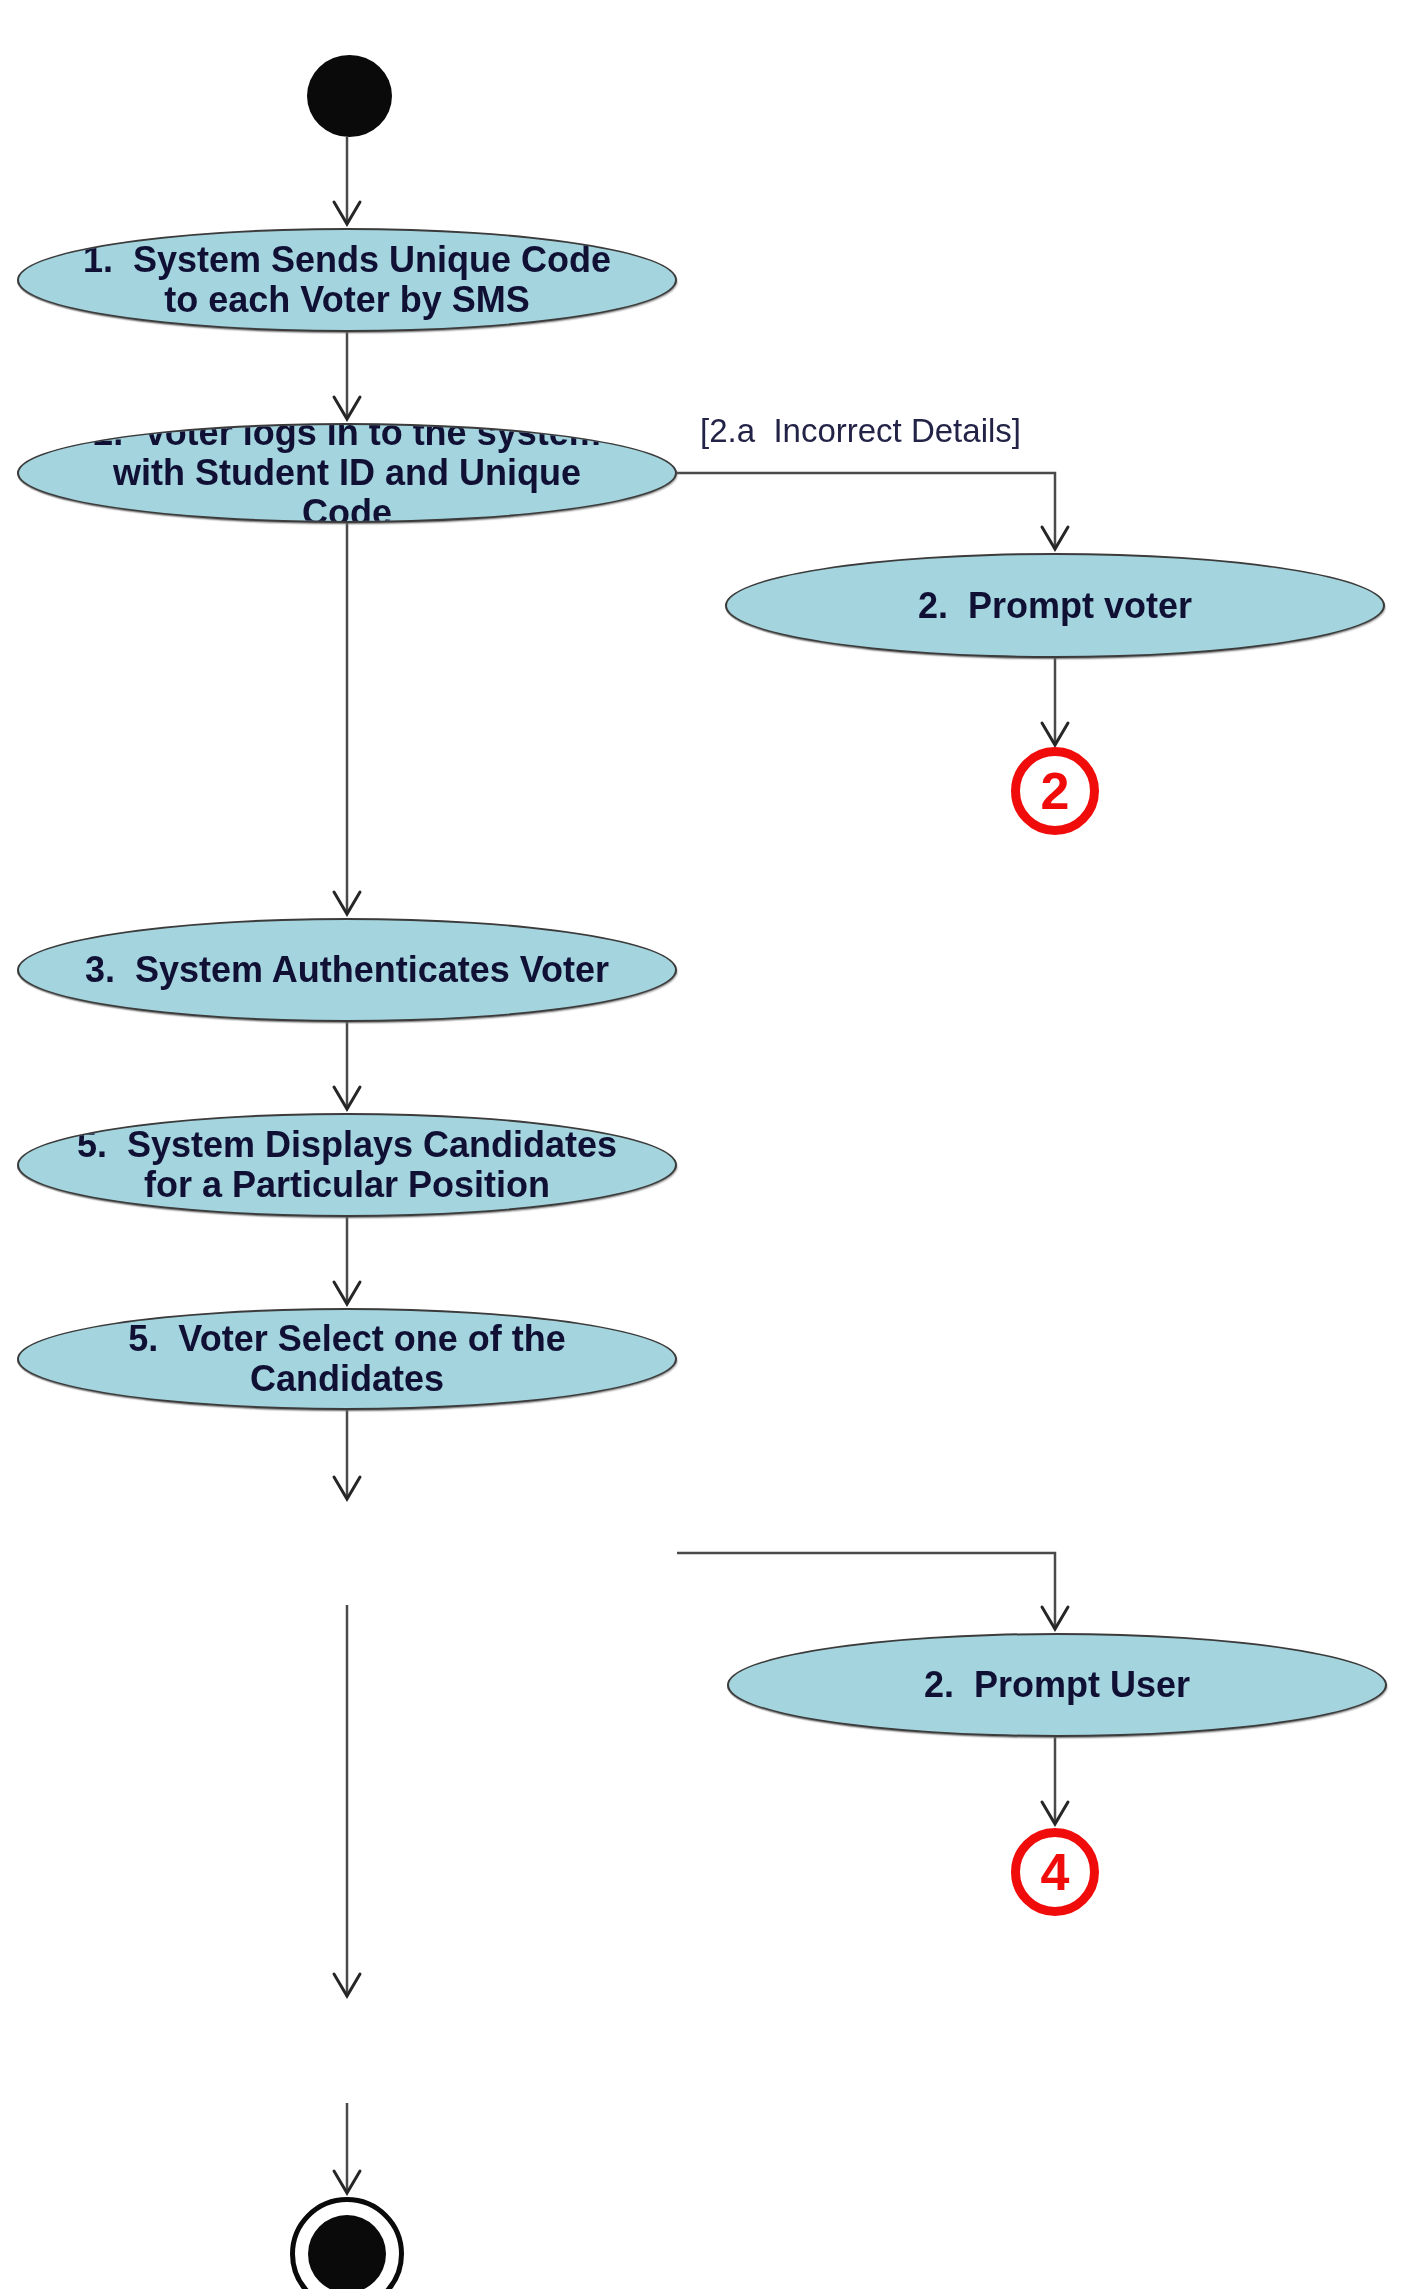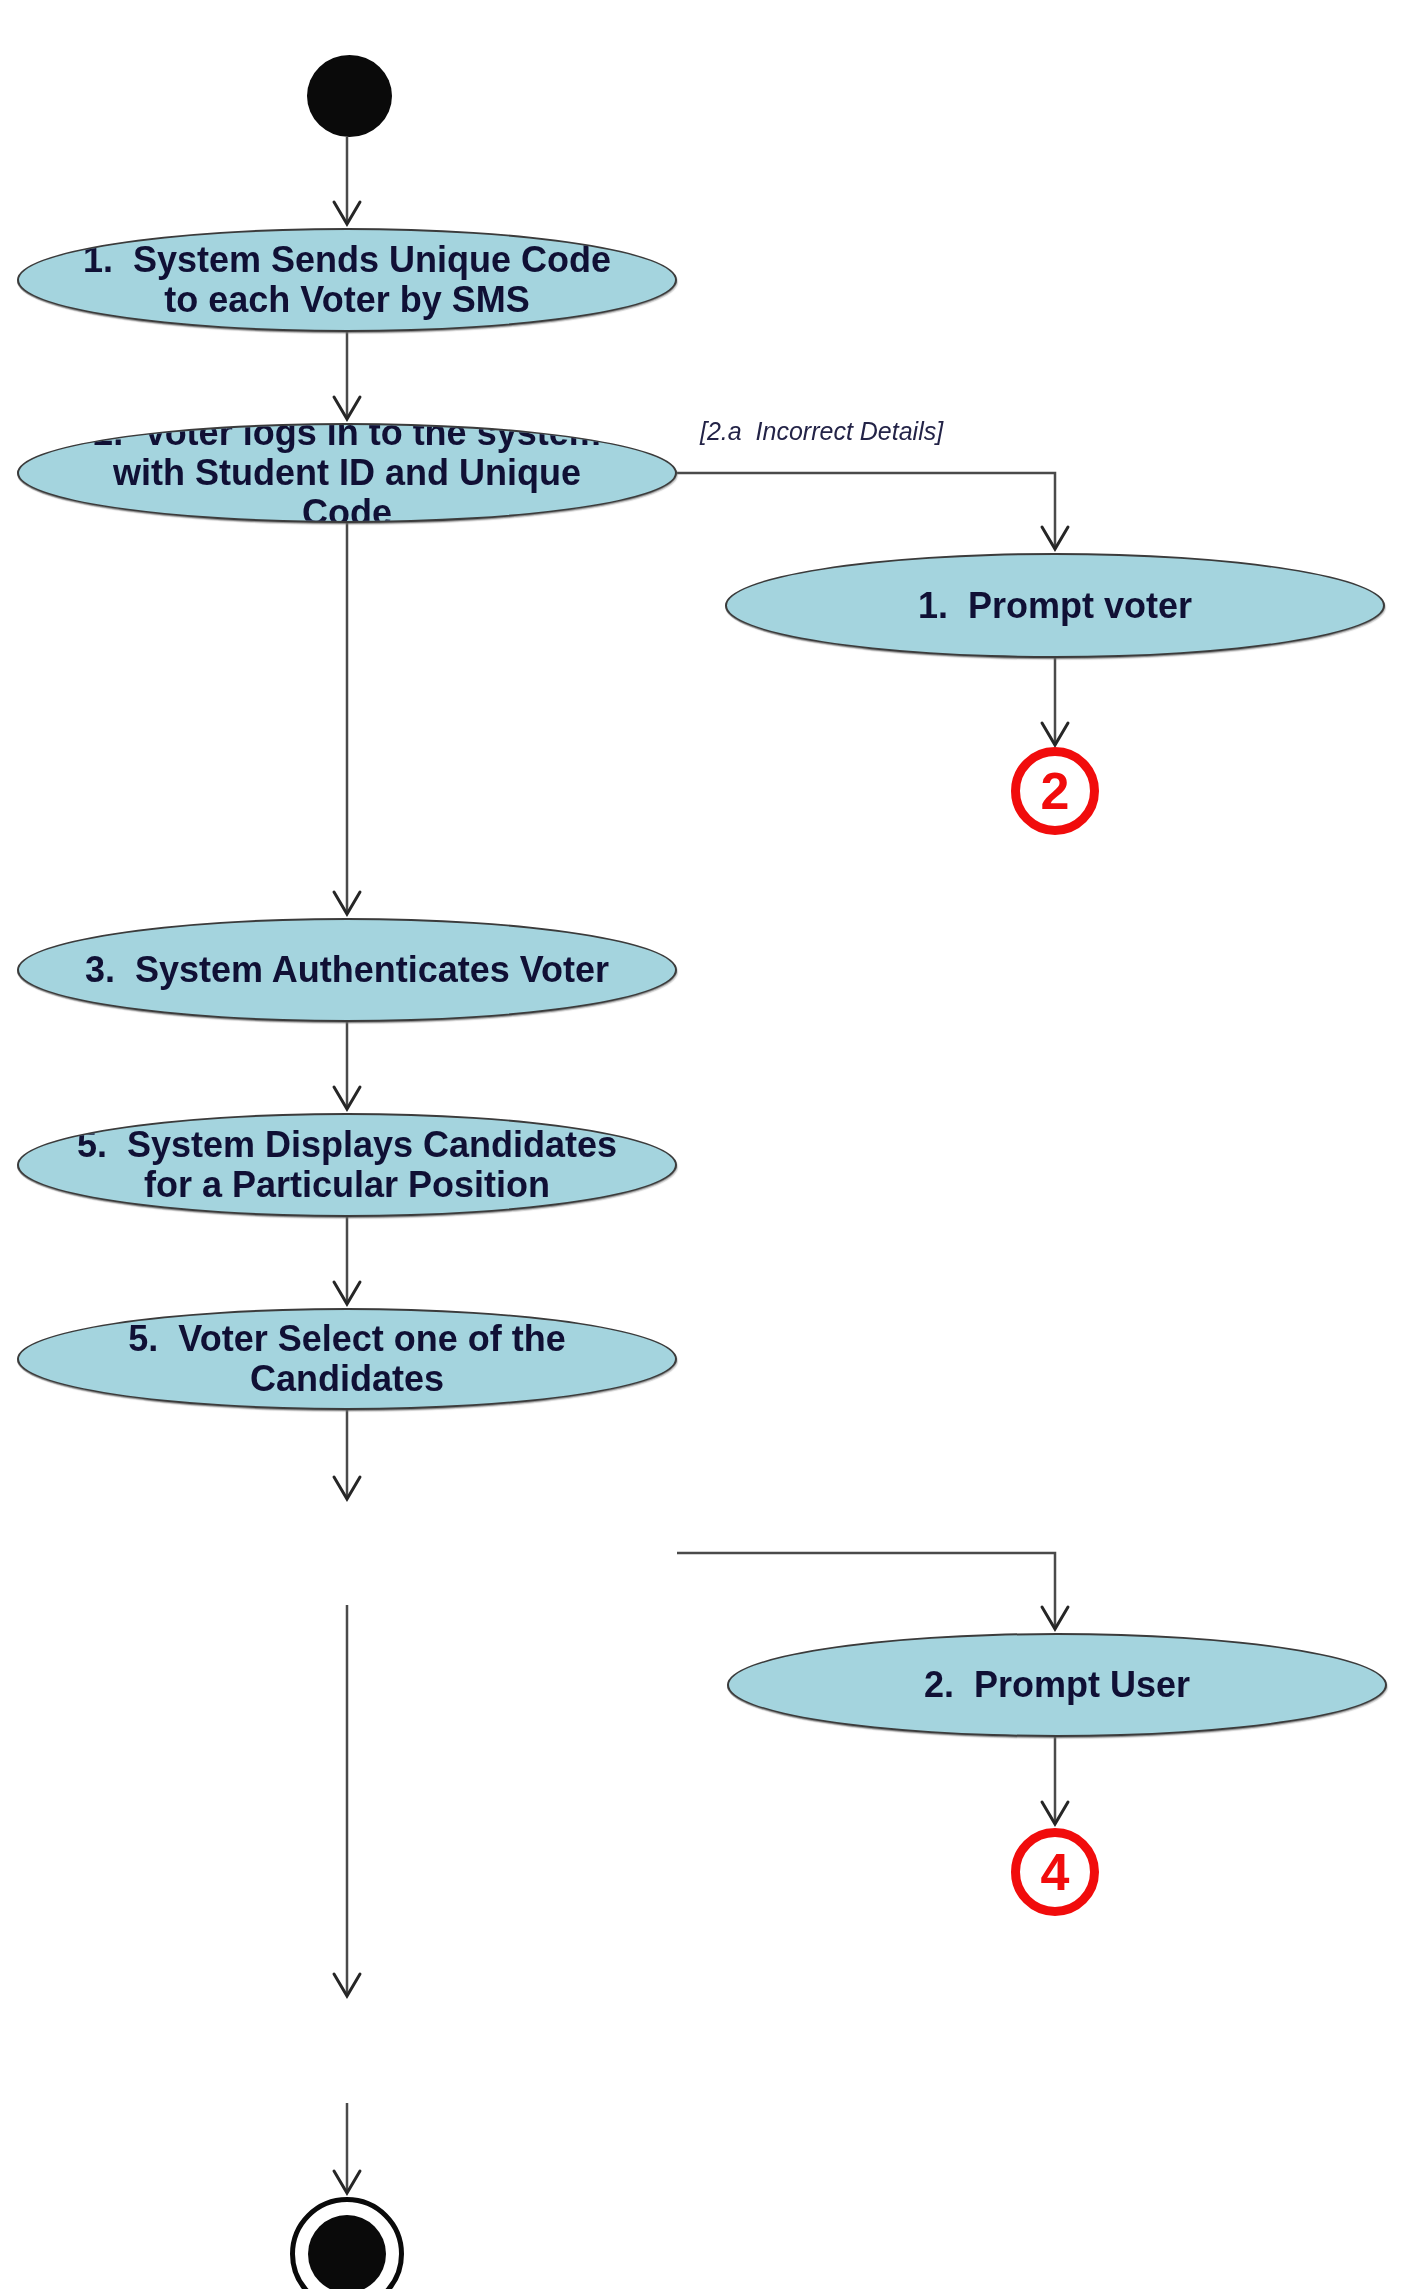--- a/index.html
+++ b/index.html
@@ -34,24 +34,23 @@
     overflow:hidden;
     box-shadow:0 1px 0 rgba(90,90,90,.55), 1px 2px 1px rgba(120,120,120,.35);
   }
   .activity .lbl{white-space:pre-wrap;}
   .start-node{
     background:var(--node_black);
     border-radius:50%;
   }
   .guard{
     position:absolute;
-    font-size:25px;line-height:38px;
+    font-size:33px;line-height:38px;
     color:var(--guard_text);
     white-space:pre-wrap;
-    font-style:italic;
   }
   .ref-circle{
     background:#fff;
     border:9px solid var(--ref_red);
     border-radius:50%;
     display:flex;align-items:center;justify-content:center;
     color:var(--ref_red);
     font-weight:bold;font-size:52px;
   }
   .end-node{
@@ -129,21 +128,21 @@
   <div class="node activity" style="left:17px;top:1308px;width:660px;height:102px;">
     <span class="lbl">5.  Voter Select one of the
 Candidates</span>
   </div>
 
 
 
   <div class="guard" style="left:700px;top:412px;">[2.a  Incorrect Details]</div>
 
   <div class="node activity" style="left:725px;top:553px;width:660px;height:105px;">
-    <span class="lbl">1.  Prompt voter</span>
+    <span class="lbl">2.  Prompt voter</span>
   </div>
 
   <div class="node ref-circle" style="left:1011px;top:747px;width:88px;height:88px;">
     <span>2</span>
   </div>
 
 
   <div class="node activity" style="left:727px;top:1633px;width:660px;height:104px;">
     <span class="lbl">2.  Prompt User</span>
   </div>

